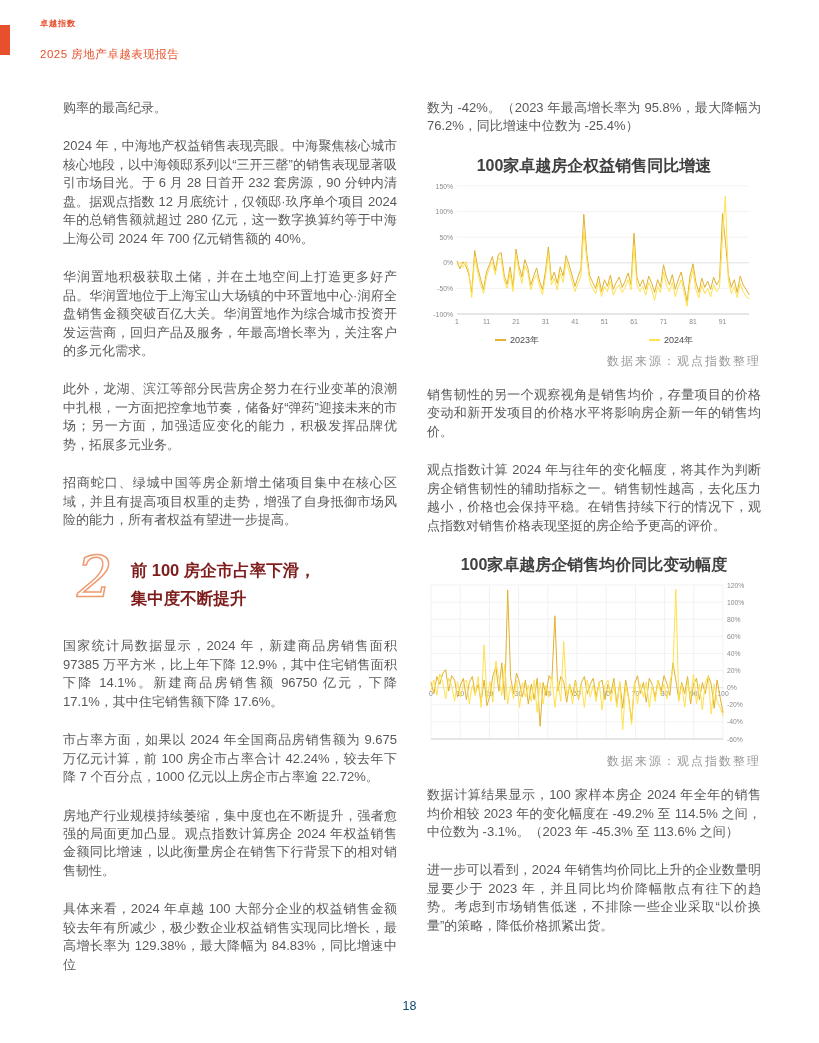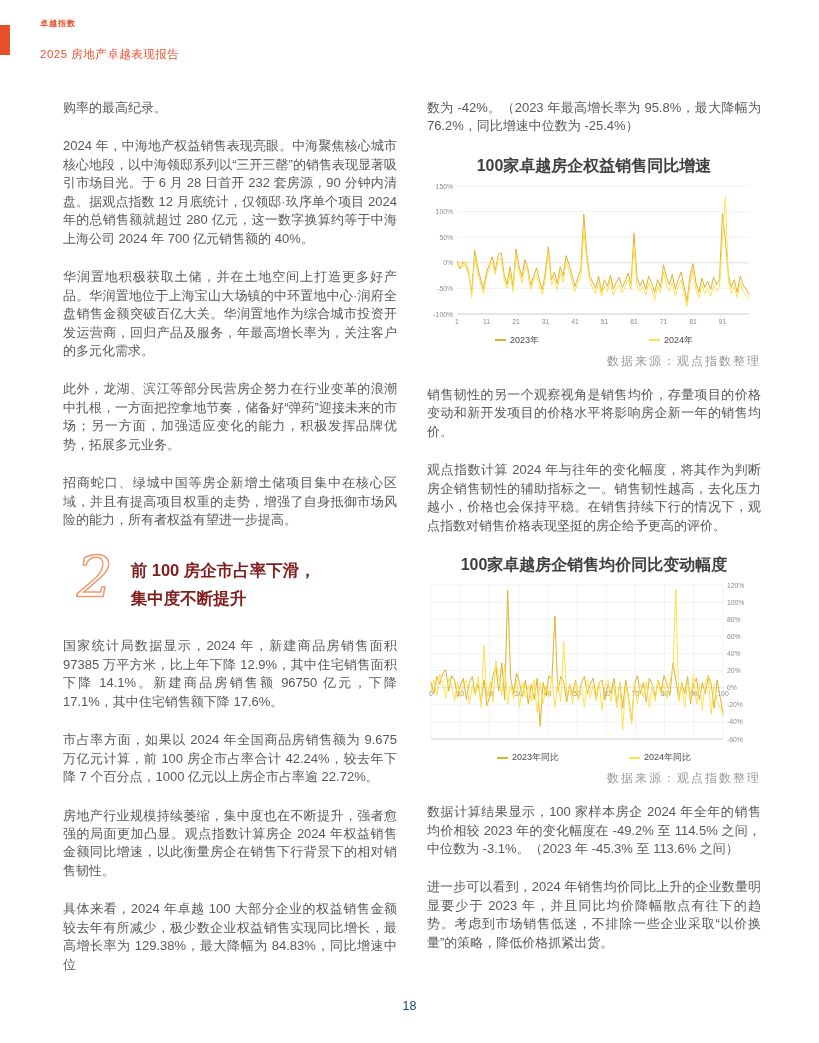--- a/index.html
+++ b/index.html
@@ -164,30 +164,20 @@
             <text x="120.80000000000001" y="117.16666666666667" text-anchor="middle" font-size="6.8" fill="#8a8a8a">40</text>
             <text x="150" y="117.16666666666667" text-anchor="middle" font-size="6.8" fill="#8a8a8a">50</text>
             <text x="179.2" y="117.16666666666667" text-anchor="middle" font-size="6.8" fill="#8a8a8a">60</text>
             <text x="208.39999999999998" y="117.16666666666667" text-anchor="middle" font-size="6.8" fill="#8a8a8a">70</text>
             <text x="237.60000000000002" y="117.16666666666667" text-anchor="middle" font-size="6.8" fill="#8a8a8a">80</text>
             <text x="266.8" y="117.16666666666667" text-anchor="middle" font-size="6.8" fill="#8a8a8a">90</text>
             <text x="296" y="117.16666666666667" text-anchor="middle" font-size="6.8" fill="#8a8a8a">100</text>
             <polyline points="4.0,103.5 6.9,114.7 9.9,97.5 12.8,105.2 15.8,94.1 18.7,90.7 21.7,112.1 24.6,96.7 27.6,101.0 30.5,118.1 33.5,106.1 36.4,99.3 39.4,120.6 42.3,103.5 45.3,97.5 48.2,114.7 51.2,105.2 54.1,123.2 57.1,101.0 60.0,126.6 63.0,116.4 65.9,96.7 68.9,88.1 71.8,112.1 74.8,83.9 77.7,120.6 80.7,11.1 83.6,98.4 86.6,114.7 89.5,94.1 92.5,103.5 95.4,118.1 98.4,101.0 101.3,124.9 104.3,105.2 107.2,120.6 110.2,99.3 113.1,147.2 116.1,103.5 119.0,116.4 122.0,96.7 124.9,101.0 127.9,36.8 130.8,112.1 133.8,97.5 136.7,102.7 139.7,123.2 142.6,105.2 145.6,116.4 148.5,101.0 151.5,120.6 154.4,103.5 157.4,97.5 160.3,114.7 163.3,105.2 166.2,99.3 169.2,118.1 172.1,103.5 175.1,101.0 178.0,120.6 181.0,105.2 183.9,114.7 186.9,99.3 189.8,124.9 192.8,103.5 195.7,129.2 198.7,101.0 201.6,118.1 204.6,142.0 207.5,105.2 210.5,96.7 213.4,114.7 216.4,103.5 219.3,123.2 222.3,99.3 225.2,105.2 228.2,118.1 231.1,101.0 234.1,112.1 237.0,96.7 240.0,105.2 242.9,116.4 245.9,83.9 248.8,101.0 251.8,120.6 254.7,103.5 257.7,114.7 260.6,97.5 263.6,124.9 266.5,105.2 269.5,99.3 272.4,120.6 275.4,103.5 278.3,114.7 281.3,96.7 284.2,105.2 287.2,129.2 290.1,101.0 293.1,118.1 296.0,133.5" fill="none" stroke="#E0B22F" stroke-width="1" stroke-linejoin="round" stroke-linecap="round"></polyline>
             <polyline points="4.0,111.2 6.9,101.0 9.9,116.4 12.8,95.0 15.8,103.5 18.7,119.8 21.7,99.3 24.6,106.1 27.6,122.4 30.5,102.7 33.5,118.1 36.4,105.2 39.4,101.0 42.3,124.9 45.3,106.1 48.2,116.4 51.2,97.5 54.1,128.3 57.1,65.9 60.0,119.8 63.0,102.7 65.9,123.2 68.9,82.1 71.8,99.3 74.8,116.4 77.7,85.6 80.7,124.9 83.6,106.1 86.6,119.8 89.5,101.0 92.5,128.3 95.4,103.5 98.4,118.1 101.3,106.1 104.3,122.4 107.2,101.0 110.2,133.5 113.1,103.5 116.1,124.9 119.0,106.1 122.0,118.1 124.9,97.5 127.9,128.3 130.8,102.7 133.8,122.4 136.7,62.5 139.7,116.4 142.6,106.1 145.6,124.9 148.5,102.7 151.5,119.8 154.4,106.1 157.4,128.3 160.3,101.0 163.3,118.1 166.2,106.1 169.2,122.4 172.1,102.7 175.1,130.9 178.0,106.1 181.0,101.0 183.9,122.4 186.9,105.2 189.8,128.3 192.8,102.7 195.7,150.6 198.7,106.1 201.6,119.8 204.6,145.5 207.5,102.7 210.5,124.9 213.4,105.2 216.4,118.1 219.3,102.7 222.3,128.3 225.2,106.1 228.2,122.4 231.1,101.0 234.1,116.4 237.0,105.2 240.0,119.8 242.9,102.7 245.9,90.7 248.8,10.3 251.8,122.4 254.7,105.2 257.7,128.3 260.6,102.7 263.6,119.8 266.5,95.0 269.5,124.9 272.4,105.2 275.4,130.9 278.3,102.7 281.3,97.5 284.2,135.2 287.2,105.2 290.1,122.4 293.1,128.3 296.0,136.9" fill="none" stroke="#FFE14D" stroke-width="1" stroke-linejoin="round" stroke-linecap="round"></polyline>
           </svg>
-        <div class="legend" style="gap:70px">
-          <span class="legend-item">
-            <span class="marker" style="background: rgb(224, 178, 47);"></span>
-            <span>2023年同比</span>
-          </span>
-          <span class="legend-item">
-            <span class="marker" style="background: rgb(255, 225, 77);"></span>
-            <span>2024年同比</span>
-          </span>
-        </div>
         <div class="source">数据来源：观点指数整理</div>
       </figure>
 
       <p>数据计算结果显示，100 家样本房企 2024 年全年的销售均价相较 2023 年的变化幅度在 -49.2% 至 114.5% 之间，中位数为 -3.1%。（2023 年 -45.3% 至 113.6% 之间）</p>
       <p>进一步可以看到，2024 年销售均价同比上升的企业数量明显要少于 2023 年，并且同比均价降幅散点有往下的趋势。考虑到市场销售低迷，不排除一些企业采取“以价换量”的策略，降低价格抓紧出货。</p>
     </div>
   </div>
 
   <div class="pageno">18</div>
 </div>

